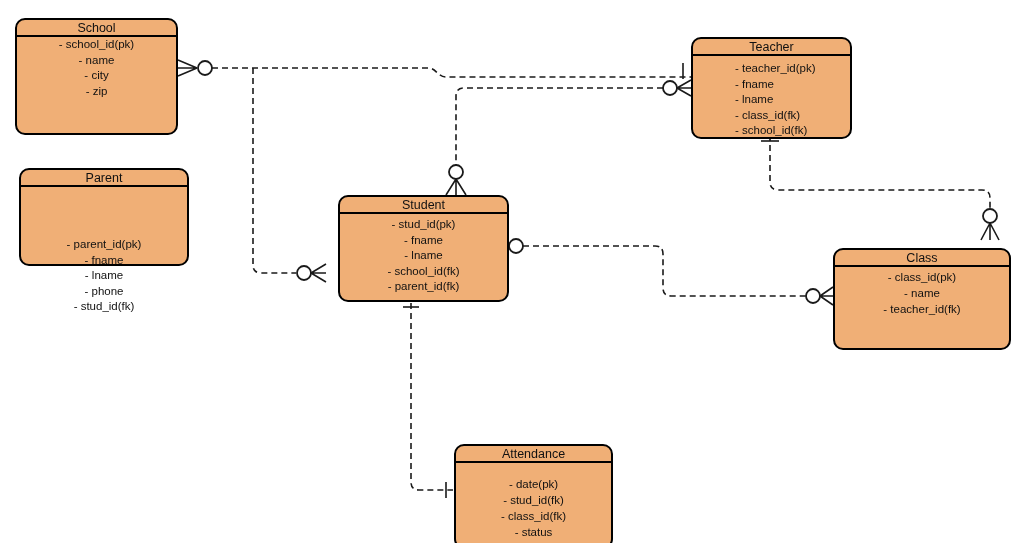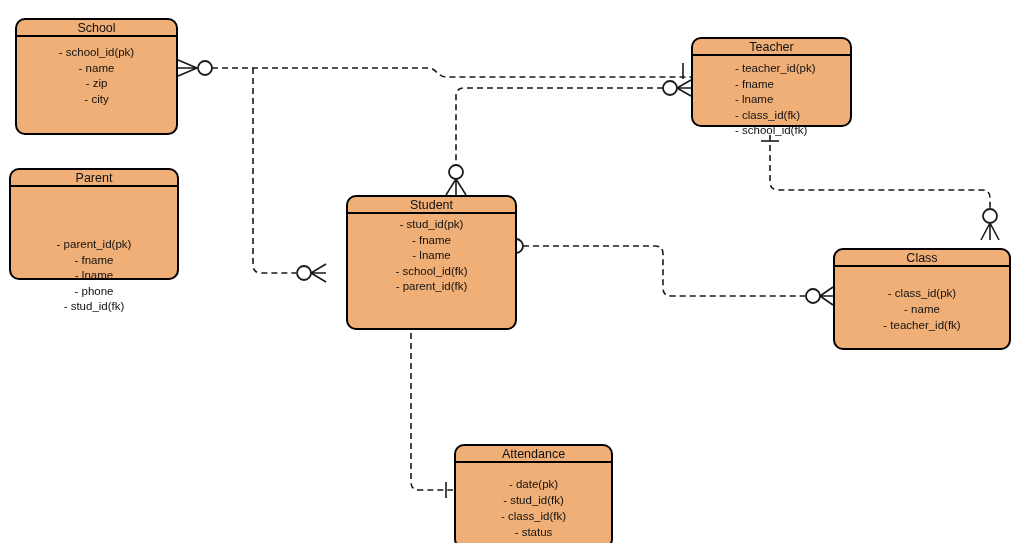--- a/index.html
+++ b/index.html
@@ -32,29 +32,29 @@
     height:17px;
   }
   .entity-body{
     font-size:11.5px;
     line-height:15.5px;
     text-align:center;
   }
   .attr{white-space:nowrap;}
   
   #ent-school     {left:15px;  top:18px;  width:163px; height:117px;}
-  #ent-school .entity-body{padding-top:0;margin-top:8px;}
-  #ent-parent     {left:9px;  top:168px; width:170px; height:112px;}
+  #ent-school .entity-body{padding-top:0;}
+  #ent-parent     {left:19px;  top:168px; width:170px; height:98px;}
   #ent-parent .entity-body{padding-top:13px;margin-top:37px;}
-  #ent-student    {left:346px; top:195px; width:171px; height:135px;}
+  #ent-student    {left:338px; top:195px; width:171px; height:107px;}
   #ent-student .entity-body{padding-top:3px;}
-  #ent-teacher    {left:691px; top:37px;  width:161px; height:90px;}
+  #ent-teacher    {left:691px; top:37px;  width:161px; height:102px;}
   #ent-teacher .entity-body{padding-top:5px;text-align:left;padding-left:42px;}
   #ent-class      {left:833px; top:248px; width:178px; height:102px;}
-  #ent-class .entity-body{padding-top:18px;line-height:16px;}
+  #ent-class .entity-body{padding-top:2px;line-height:16px;}
   #ent-attendance {left:454px; top:413px; width:159px; height:105px;margin-top:31px;}
   #ent-attendance .entity-body{padding-top:13px;line-height:16px;}
 </style>
 </head>
 <body>
 
 <div id="canvas">
 
   <svg id="wires" viewBox="0 0 1024 543" xmlns="http://www.w3.org/2000/svg">
 
@@ -99,22 +99,22 @@
       <path class="dash" d="M411,303 V482 Q411,490 419,490 H453"></path>
       <path class="sym" d="M446,482 V498"></path>
     </g>
   </svg>
 
   <div class="entity" id="ent-school">
     <div class="entity-header">School</div>
     <div class="entity-body">
       <div class="attr">- school_id(pk)</div>
       <div class="attr">- name</div>
+      <div class="attr">- city</div>
       <div class="attr">- zip</div>
-      <div class="attr">- city</div>
     </div>
   </div>
 
   <div class="entity" id="ent-parent">
     <div class="entity-header">Parent</div>
     <div class="entity-body">
       <div class="attr">- parent_id(pk)</div>
       <div class="attr">- fname</div>
       <div class="attr">- lname</div>
       <div class="attr">- phone</div>

